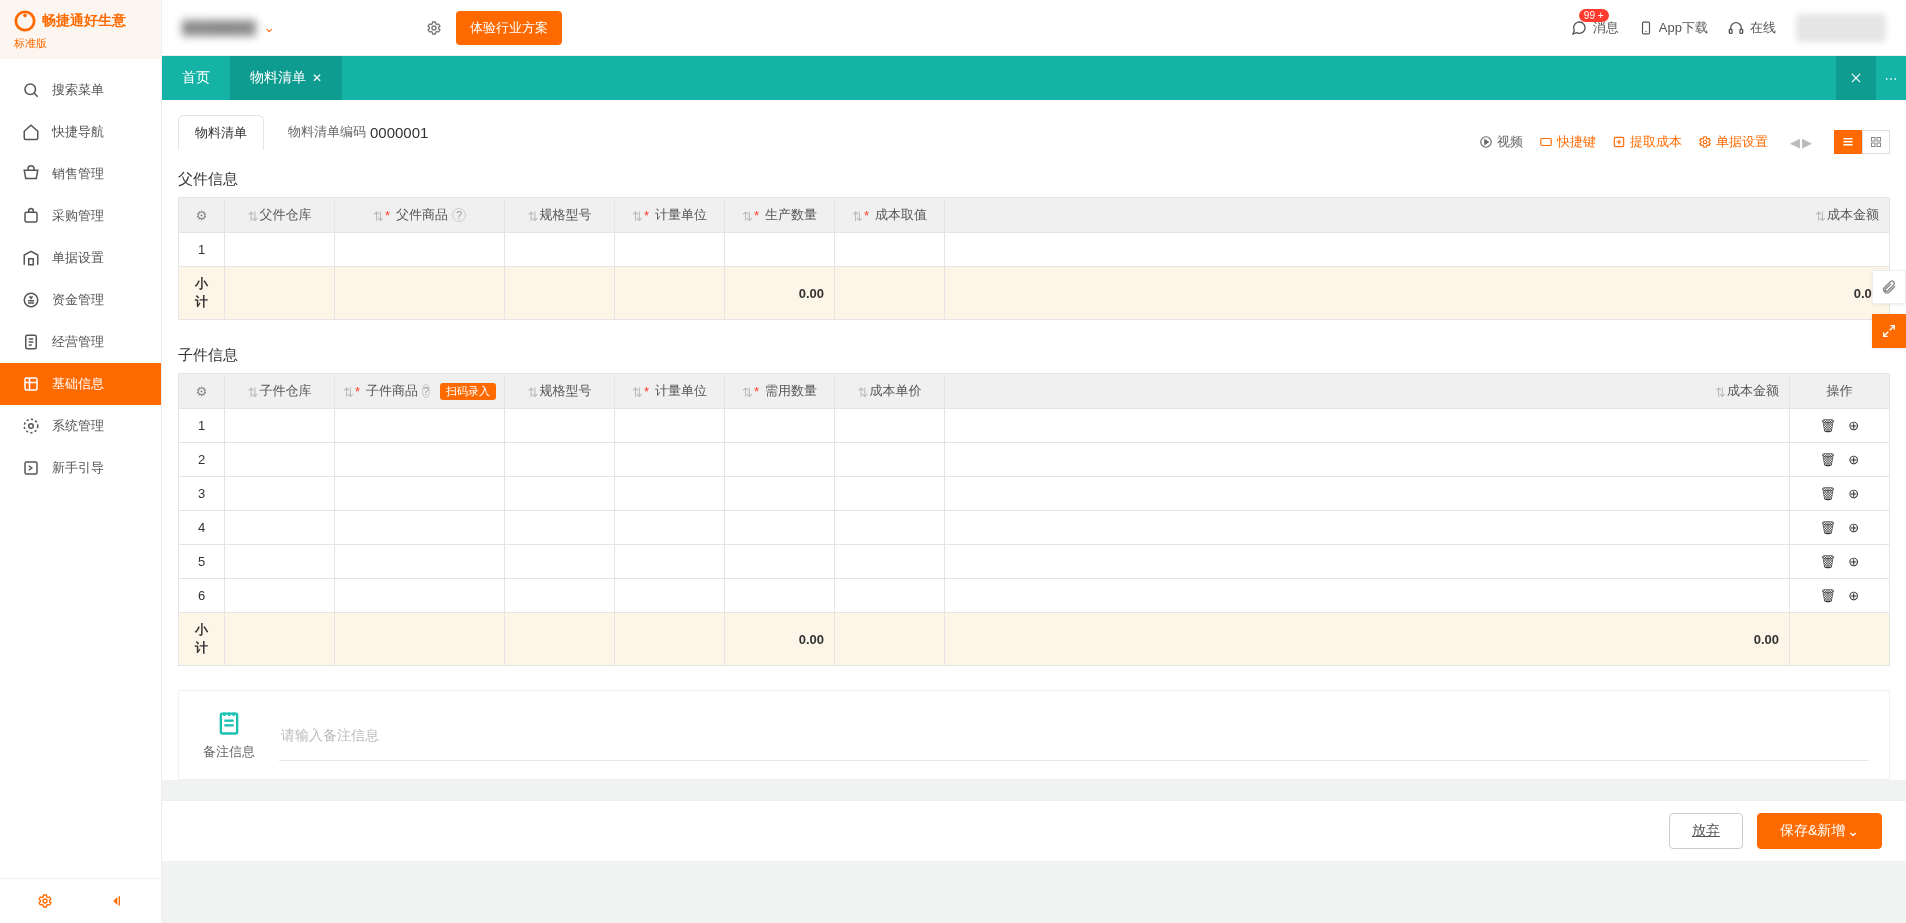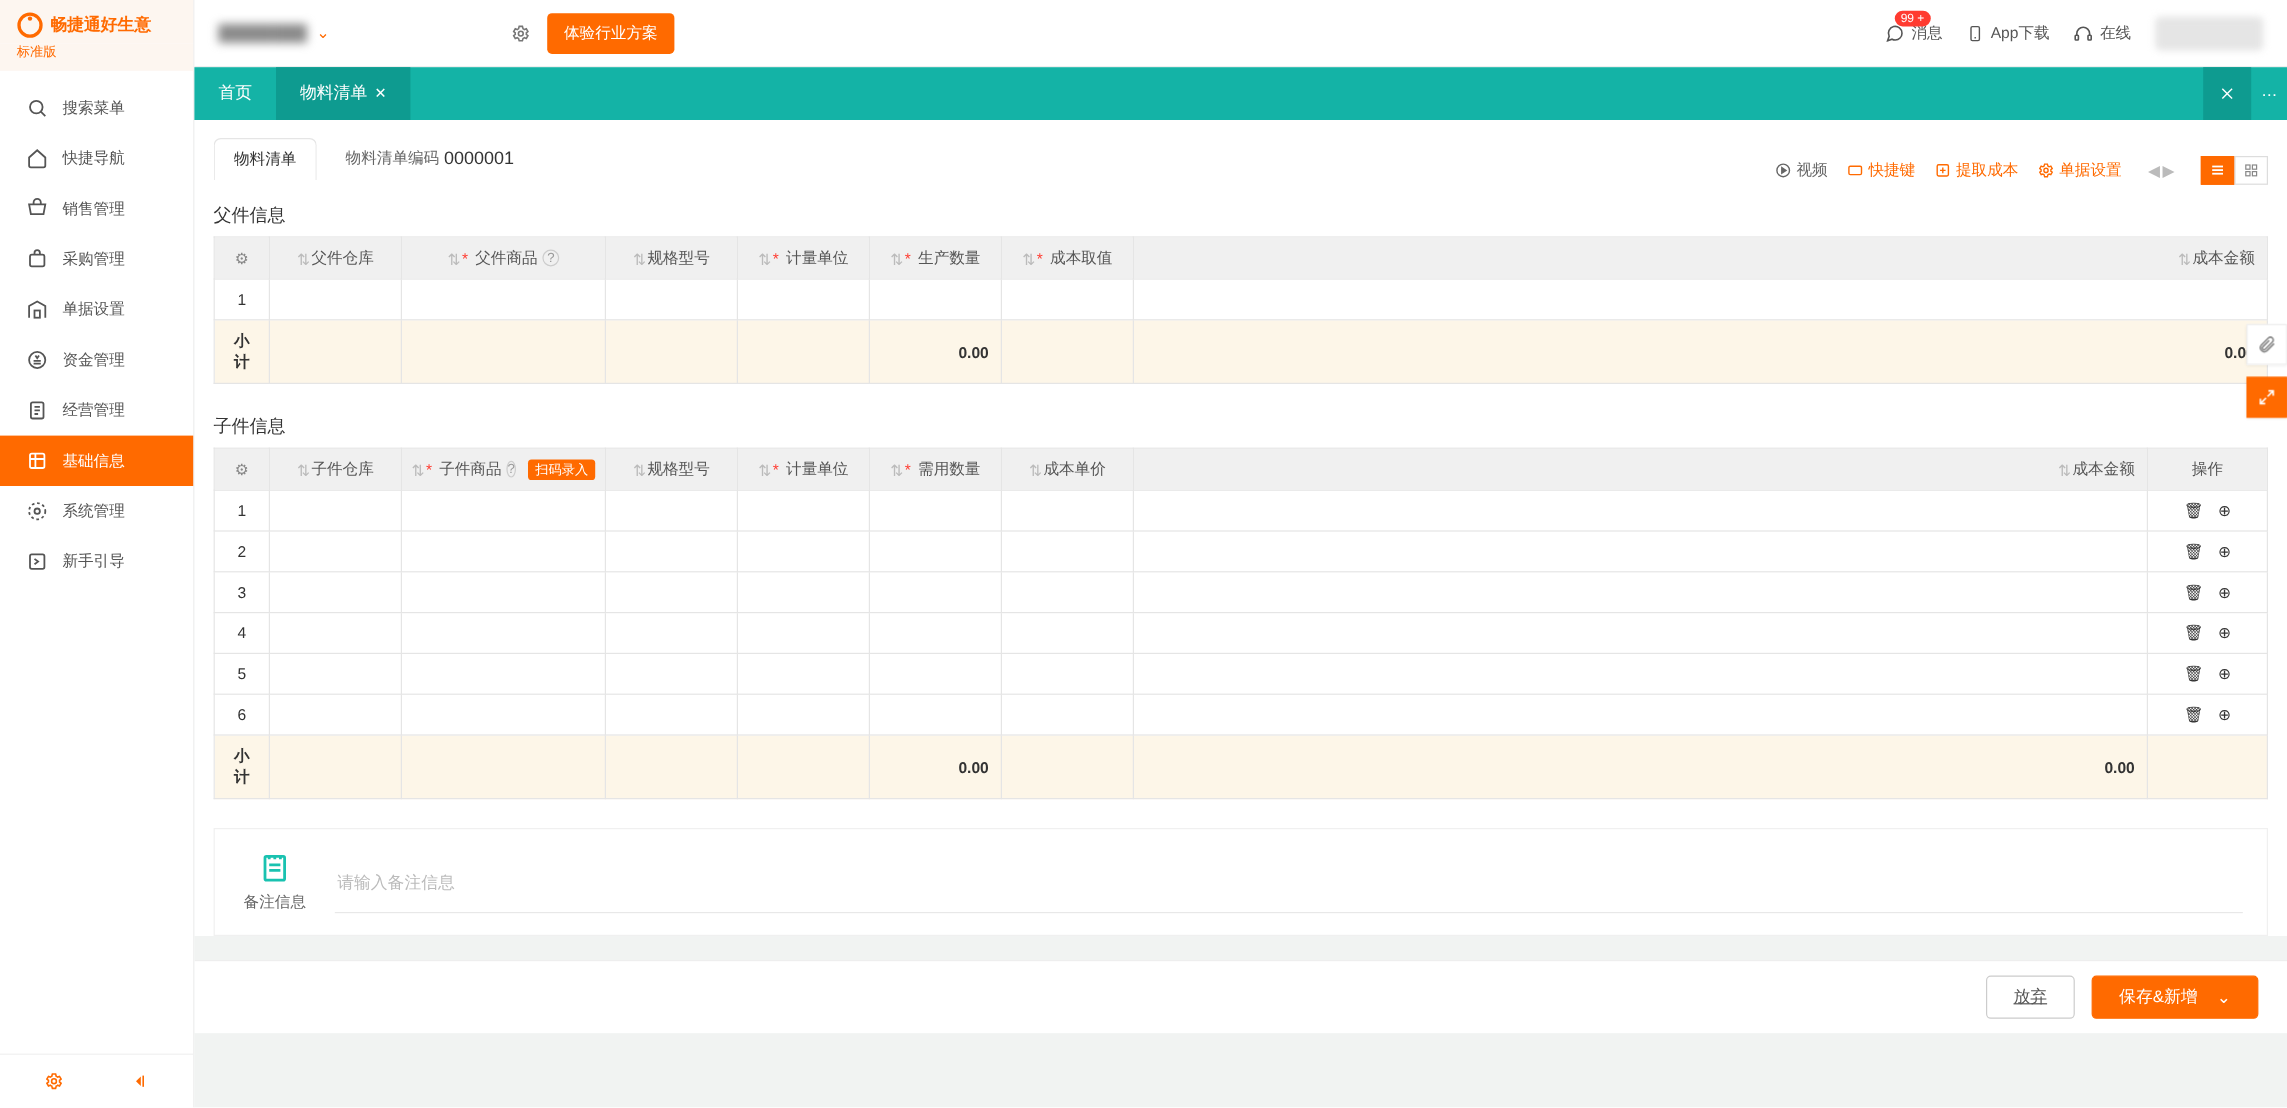--- a/index.html
+++ b/index.html
@@ -83,21 +83,21 @@
 .remark { margin:14px 16px 20px; border:1px solid #f0f0f0; background:#fff; display:flex; gap:20px; padding:18px 20px;}
 .remark-side { display:flex; flex-direction:column; align-items:center; gap:6px; color:#666; width:60px; }
 .note-icon { color:#19c2b0; }
 .remark-input { flex:1; border:none; outline:none; font-size:14px; color:#333; padding:6px 2px; border-bottom:1px solid #e8e8e8;}
 .remark-input::placeholder { color:#bbb; }
 
 
 .footer { position:sticky; bottom:0; background:#fff; border-top:1px solid #eee; display:flex; justify-content:flex-end; gap:14px; padding:12px 24px;}
 .btn { padding:8px 22px; border-radius:4px; font-size:14px; cursor:pointer;}
 .btn-outline { background:#fff; border:1px solid #ccc; color:#555;text-decoration:underline;}
-.btn-primary { background:#ff6a00; border:1px solid #ff6a00; color:#fff; display:flex; align-items:center; gap:16px;}
+.btn-primary { background:#ff6a00; border:1px solid #ff6a00; color:#fff; display:flex; align-items:center; gap:2px;}
 
 
 .gutter { position:fixed; right:0; top:270px; display:flex; flex-direction:column; gap:10px;}
 .gutter-btn { width:34px; height:34px; background:#fff; border:1px solid #eee; display:flex; align-items:center; justify-content:center; color:#888; box-shadow:0 1px 3px rgba(0,0,0,.08);}
 .gutter-btn.orange { background:#ff6a00; color:#fff; border-color:#ff6a00;}
 
 svg { display:block; }
 </style>
 </head>
 <body>

